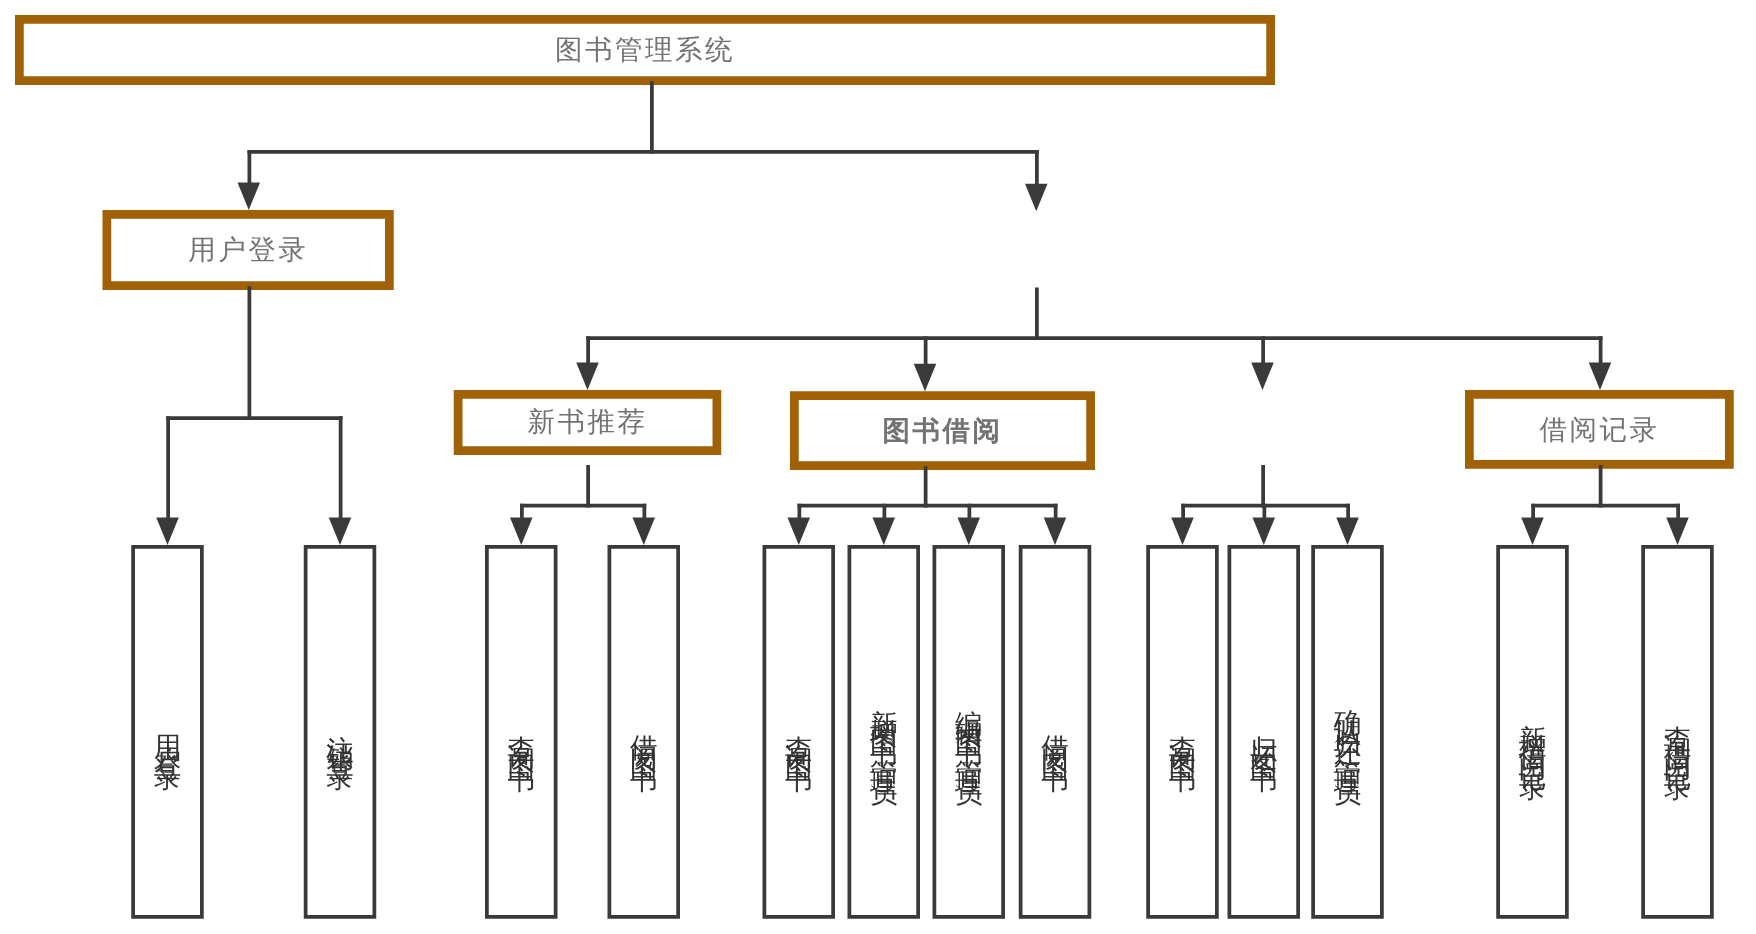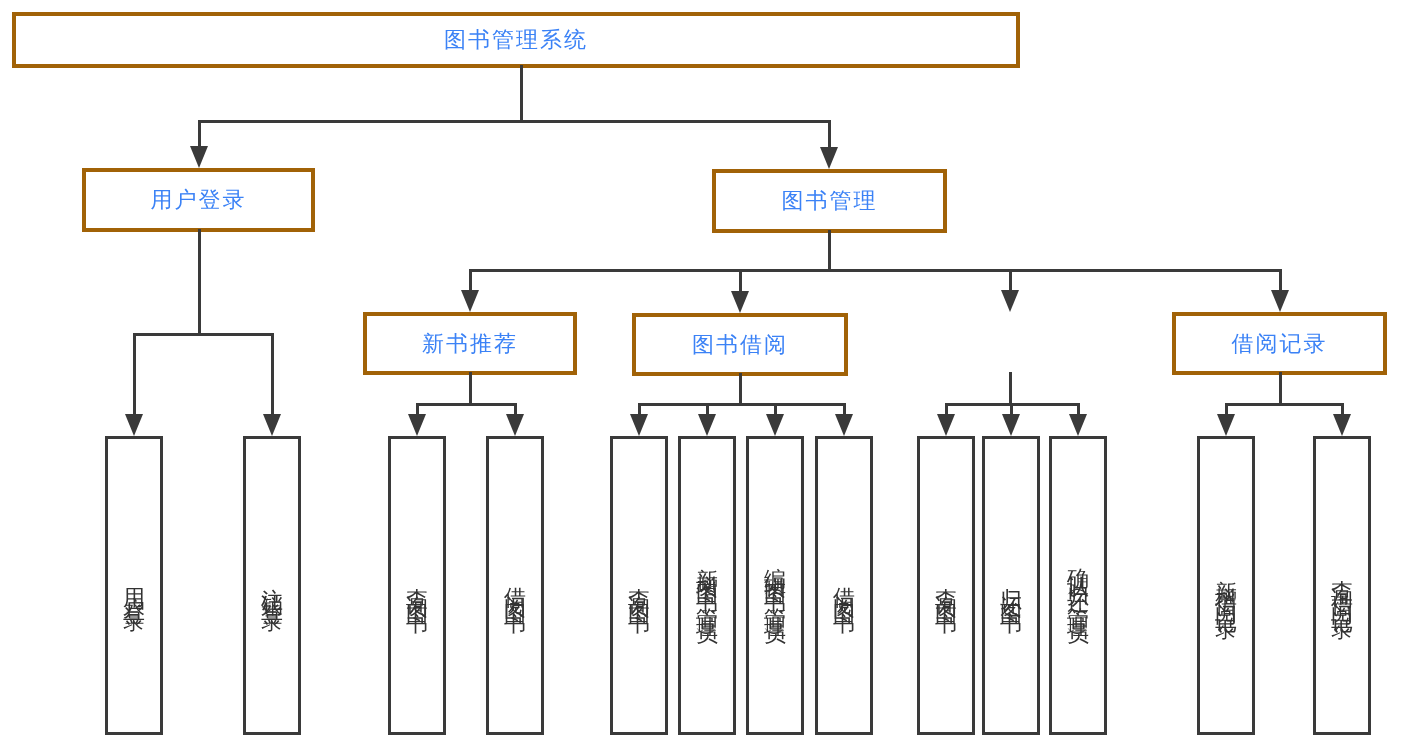--- a/index.html
+++ b/index.html
@@ -1,23 +1,23 @@
 <!DOCTYPE html>
 <html><head>
 <meta charset="utf-8">
 <style>
   html,body{margin:0;padding:0;background:#ffffff;}
   #canvas{
     position:relative;width:1405px;height:747px;background:#ffffff;
     font-family:"Liberation Sans","DejaVu Sans",sans-serif;overflow:hidden;
   }
   .node{
-    position:absolute;box-sizing:border-box;border:4px solid #a16207;background:#fff;
+    position:absolute;box-sizing:border-box;border:7px solid #a16207;background:#fff;
     display:flex;align-items:center;justify-content:center;
-    font-size:22px;color:#3b82f6;letter-spacing:2px;
+    font-size:22px;color:#737373;letter-spacing:2px;
   }
   .leaf{
     position:absolute;box-sizing:border-box;border:3px solid #3a3a3a;background:#fff;
     top:436px;height:299px;width:58px;
     display:flex;align-items:center;justify-content:center;
   }
   .leaf span{
     writing-mode:vertical-rl;text-orientation:mixed;
     font-size:22px;letter-spacing:8px;color:#333;line-height:1;
     max-height:282px;
@@ -36,24 +36,23 @@
   }
 </style>
 </head>
 <body>
 
 <div id="canvas">
 
   <div class="node" style="left:12px;top:12px;width:1008px;height:56px;">图书管理系统</div>
 
   <div class="node" style="left:82px;top:168px;width:233px;height:64px;">用户登录</div>
-  <div class="node" style="left:712px;top:169px;width:235px;height:64px;">图书管理</div>
 
-  <div class="node" style="left:363px;top:312px;width:214px;height:63px;">新书推荐</div>
-  <div class="node" style="left:632px;top:313px;width:216px;height:63px;">图书借阅</div>
+  <div class="node" style="left:363px;top:312px;width:214px;height:52px;">新书推荐</div>
+  <div class="node" style="left:632px;top:313px;width:244px;height:63px;font-weight:bold;">图书借阅</div>
   <div class="node" style="left:1172px;top:312px;width:215px;height:63px;">借阅记录</div>
 
   <div class="leaf" style="left:105px;">
       <span>用户登录</span>
     </div>
   <div class="leaf" style="left:243px;">
       <span>注销登录</span>
     </div>
 
   <div class="leaf" style="left:388px;">

